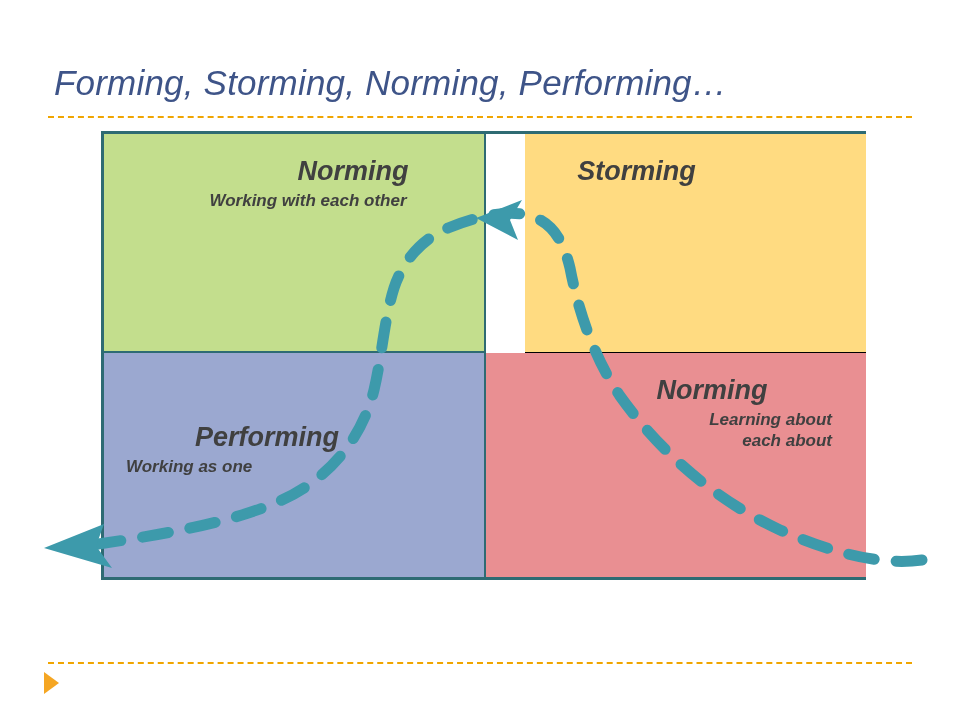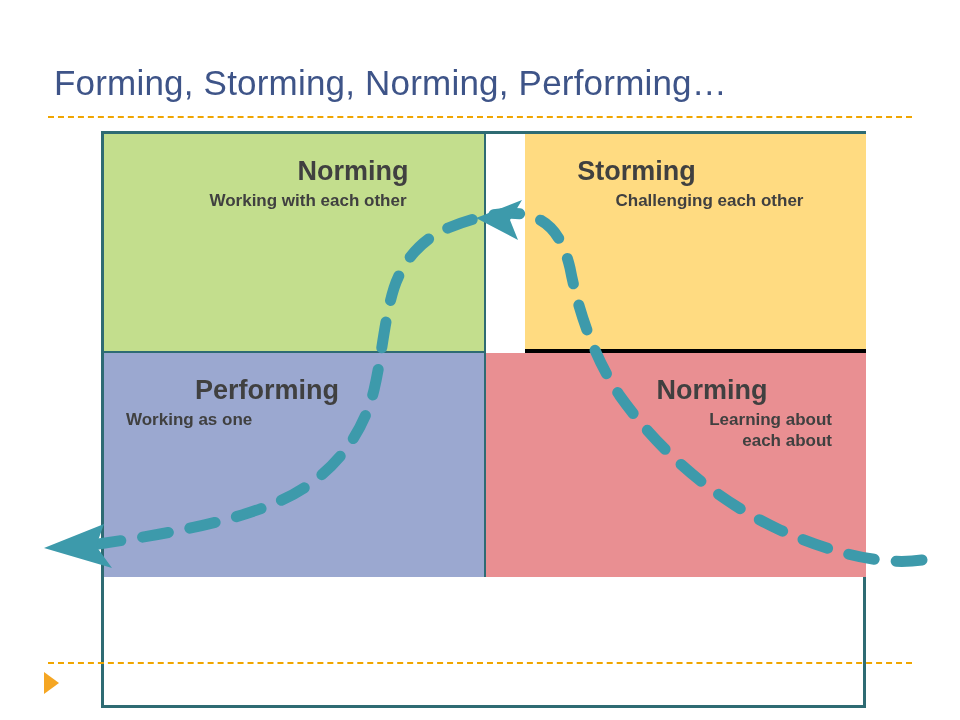--- a/index.html
+++ b/index.html
@@ -10,20 +10,21 @@
   }
   body {
     font-family: "Liberation Sans", sans-serif;
   }
   #slide {
     position: relative;
     width: 960px;
     height: 720px;
     background: #ffffff;
     overflow: hidden;
+    font-style: italic;
   }
   #slide-title {
     position: absolute;
     left: 54px;
     top: 64px;
     width: 860px;
     font-size: 35px;
     font-weight: 400;
     color: #3E5488;
     letter-spacing: 0.2px;
@@ -47,35 +48,35 @@
     height: 0;
     border-top: 11px solid transparent;
     border-bottom: 11px solid transparent;
     border-left: 15px solid #F5A623;
   }
   #matrix {
     position: absolute;
     left: 101px;
     top: 131px;
     width: 765px;
-    height: 577px;
+    height: 449px;
     border: 3px solid #2E6B73;
     box-sizing: border-box;
     display: grid;
     grid-template-columns: 382px 380px;
     grid-template-rows: 219px 224px;
   }
   .cell {
     position: relative;
     box-sizing: border-box;
     padding: 22px 22px 0 22px;
     overflow: hidden;
   }
   .cell-norming   { background: #C3DE8D; border-right: 2px solid #2E6B73; border-bottom: 2px solid #2E6B73; }
-  .cell-storming  { background: #FFDB81; border-bottom: 4px solid #000000; margin-left: 39px; }
+  .cell-storming  { background: #FFDB81; border-bottom: 1px solid #000000; margin-left: 39px; }
   .cell-performing{ background: #9BA8D0; border-right: 2px solid #2E6B73; }
   .cell-forming   { background: #E98F92; }
 
   .cell-heading {
     font-size: 27px;
     font-weight: bold;
     color: #404040;
     line-height: 1.12;
     margin: 0;
   }
@@ -84,21 +85,21 @@
     font-weight: bold;
     color: #404040;
     line-height: 1.25;
     margin: 4px 0 0 0;
   }
 
   .cell-norming .cell-heading   { text-align: center; padding-left: 118px; }
   .cell-norming .cell-sub       { text-align: center; padding-left: 28px; }
   .cell-storming .cell-heading  { text-align: center; padding-right: 118px; }
   .cell-storming .cell-sub      { text-align: center; padding-left: 28px; }
-  .cell-performing .cell-heading{ text-align: center; padding-right: 54px; }
+  .cell-performing .cell-heading{ text-align: center; padding-right: 54px; margin-top: 47px; }
   .cell-performing .cell-sub    { padding-right: 148px; }
   .cell-forming .cell-heading   { text-align: center; padding-left: 72px; }
   .cell-forming .cell-sub       { text-align: right; padding-right: 12px; }
 
   #flow-arrow {
     position: absolute;
     left: 0;
     top: 0;
     width: 960px;
     height: 720px;
@@ -116,21 +117,20 @@
 
   <div id="matrix">
 
     <div class="cell cell-norming">
       <p class="cell-heading">Norming</p>
       <p class="cell-sub">Working with each other</p>
     </div>
 
     <div class="cell cell-storming">
       <p class="cell-heading">Storming</p>
-      <p class="cell-sub">Challenging each other</p>
     </div>
 
     <div class="cell cell-performing">
       <p class="cell-heading">Performing</p>
       <p class="cell-sub">Working as one</p>
     </div>
 
     <div class="cell cell-forming">
       <p class="cell-heading">Norming</p>
       <p class="cell-sub">

